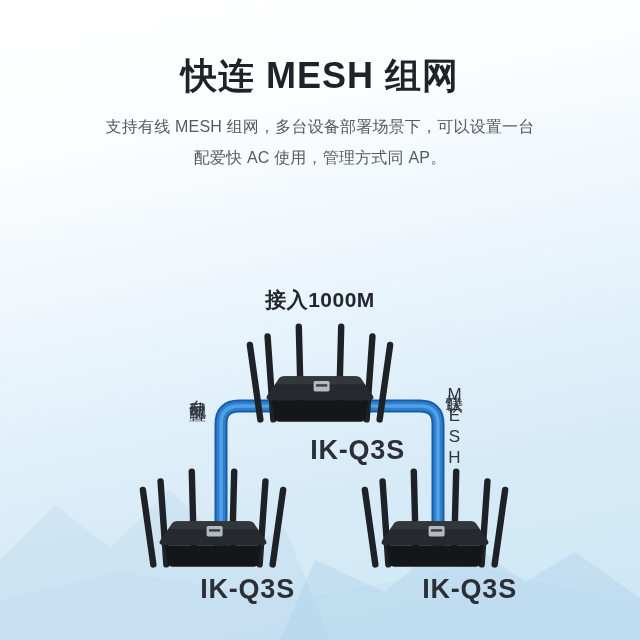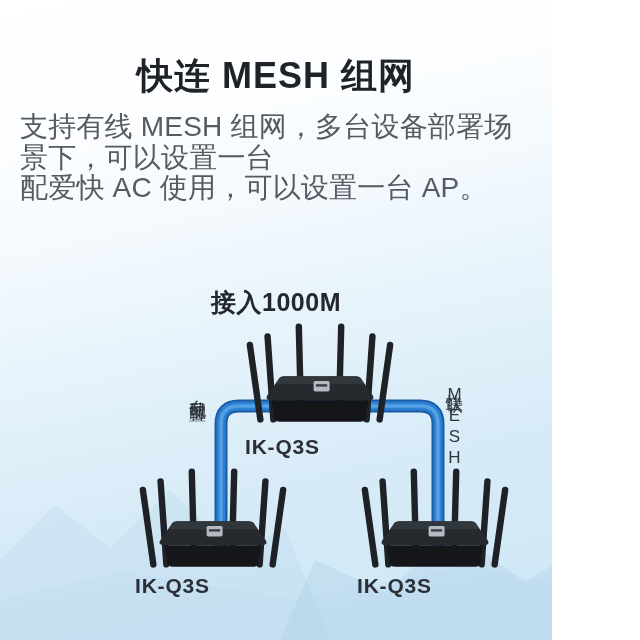--- a/index.html
+++ b/index.html
@@ -1,40 +1,40 @@
 <!DOCTYPE html>
 <html style="--link-color: #2b80d4; --link-edge: #1a5ca4; --link-highlight: #5ea8e6;"><head>
 <meta charset="utf-8">
 <style>
   html,body{margin:0;padding:0;background:#ffffff;}
   .canvas{
-    position:relative;width:552px;height:640px;overflow:hidden;
+    position:relative;width:640px;height:640px;overflow:hidden;
     font-family:"Liberation Sans","DejaVu Sans",sans-serif;
     background:linear-gradient(168deg,#ffffff 0%,#fdfeff 18%,#f1f8fd 38%,#e2f1fa 56%,#d7ebf7 72%,#cde7f5 100%);
   }
   .page-title{
     position:absolute;top:52px;left:0;right:0;text-align:center;
     font-size:36px;font-weight:700;color:#1f2328;letter-spacing:1px;
   }
   .description{position:absolute;top:112px;left:20px;right:20px;}
   .description .line{
-    font-size:28px;line-height:30.7px;color:#565a61;letter-spacing:0.2px;
+    text-align:center;font-size:16px;line-height:30.7px;color:#565a61;letter-spacing:0.2px;
   }
   .uplink-label{
     position:absolute;top:286px;left:0;right:0;text-align:center;
-    font-size:25px;font-weight:700;color:#24282d;letter-spacing:0.5px;
+    font-size:21px;font-weight:700;color:#24282d;letter-spacing:0.5px;
   }
   .pipe-layer,.mountains{position:absolute;left:0;top:0;width:640px;height:640px;pointer-events:none;}
   .router{position:absolute;width:160px;height:120px;}
   .router-main{left:240px;top:317px;}
   .router-left{left:133px;top:462px;}
   .router-right{left:355px;top:462px;}
   .router-label{
-    position:absolute;width:160px;text-align:left;
-    font-size:21px;font-weight:700;color:#2c3036;letter-spacing:0.8px;
+    position:absolute;width:160px;text-align:right;
+    font-size:27px;font-weight:700;color:#2c3036;letter-spacing:0.8px;
   }
   .router-label-main{left:245px;top:435px;}
   .router-label-left{left:135px;top:574px;}
   .router-label-right{left:357px;top:574px;}
   .vertical-label{
     position:absolute;writing-mode:vertical-rl;text-orientation:upright;
     font-size:17px;font-weight:500;color:#31363c;letter-spacing:2px;
   }
   .link-label-left{left:186px;top:386px;}
   .link-label-right{left:443px;top:381px;}
@@ -48,21 +48,21 @@
   <svg class="mountains" viewBox="0 0 640 640" aria-hidden="true">
     <path d="M0 640 L0 560 L55 505 L110 548 L170 490 L235 552 L285 528 L330 640 Z" fill="#aecfe8" opacity="0.22"></path>
     <path d="M280 640 L315 560 L385 592 L455 532 L525 582 L575 552 L640 598 L640 640 Z" fill="#9fc6e4" opacity="0.28"></path>
     <path d="M0 640 L0 600 L120 572 L300 600 L470 566 L640 604 L640 640 Z" fill="#bcd9ee" opacity="0.25"></path>
   </svg>
 
   <div class="page-title">快连 MESH 组网</div>
 
   <div class="description">
     <div class="line">支持有线 MESH 组网，多台设备部署场景下，可以设置一台</div>
-    <div class="line">配爱快 AC 使用，可以设置一台 AP。</div>
+    <div class="line">配爱快 AC 使用，管理方式同 AP。</div>
   </div>
 
   <div class="uplink-label">接入1000M</div>
 
   <svg class="pipe-layer" viewBox="0 0 640 640" aria-hidden="true">
     <path d="M221 548 L221 424 Q221 406 239 406 L420 406 Q438 406 438 424 L438 548" fill="none" stroke="var(--link-edge,#1a5ca4)" stroke-width="13"></path>
     <path d="M221 548 L221 424 Q221 406 239 406 L420 406 Q438 406 438 424 L438 548" fill="none" stroke="var(--link-color,#2b80d4)" stroke-width="9"></path>
     <path d="M221 548 L221 424 Q221 406 239 406 L420 406 Q438 406 438 424 L438 548" fill="none" stroke="var(--link-highlight,#5ea8e6)" stroke-width="3.5" opacity="0.8"></path>
   </svg>
 

